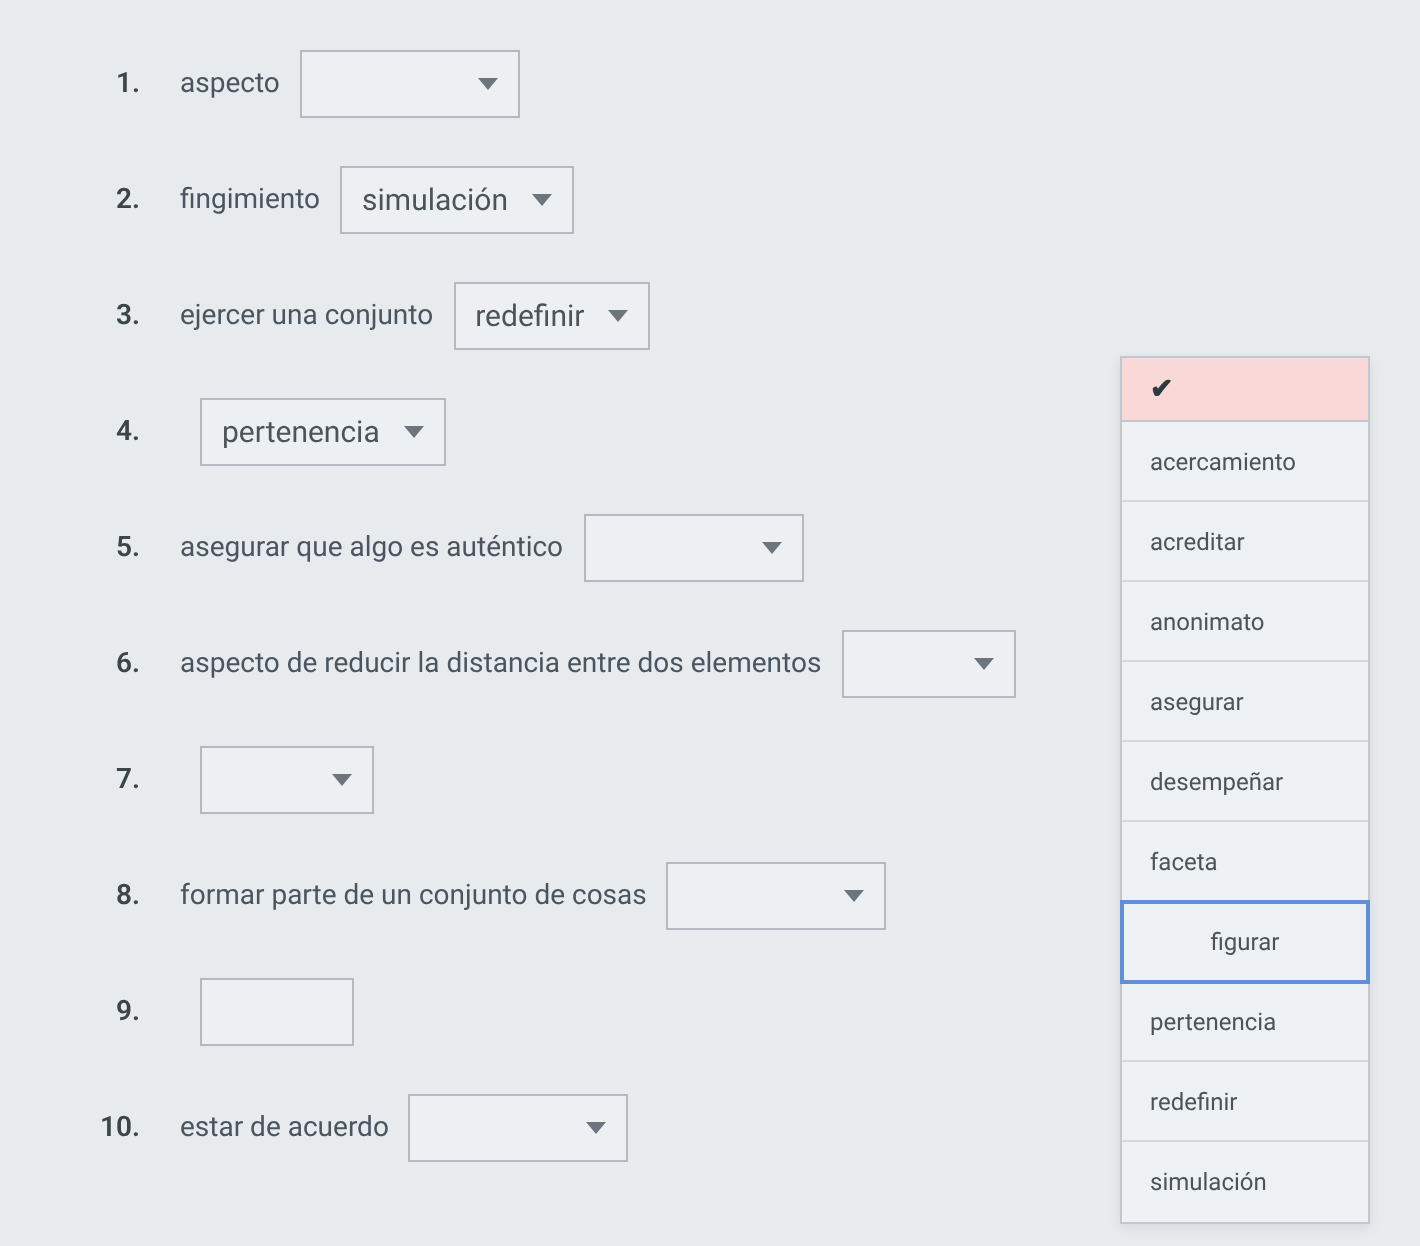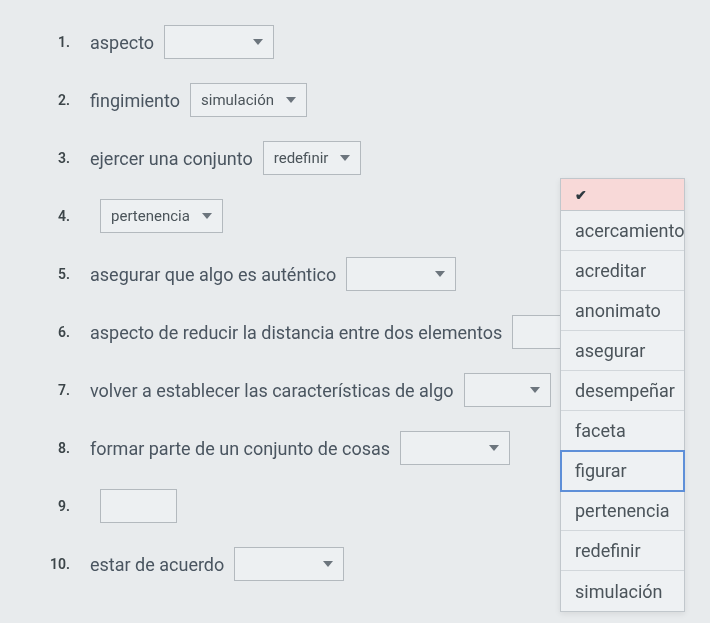--- a/index.html
+++ b/index.html
@@ -26,21 +26,21 @@
     .num {
       width: 50px;
       font-weight: 600;
       color: #3c4549;
       font-size: 14px;
       text-align: right;
       padding-right: 20px;
     }
     .label {
       color: #4a5560;
-      font-size: 18px;
+      font-size: 14px;
       white-space: nowrap;
     }
     .dd {
       display: inline-flex;
       align-items: center;
       justify-content: space-between;
       background: #edf0f2;
       border: 1px solid #b3b9be;
       height: 34px;
       padding: 0 10px;
@@ -78,27 +78,28 @@
       border-bottom: 1px solid #c1c7cc;
     }
     .opt {
       height: 40px;
       display: flex;
       align-items: center;
       padding: 0 14px;
       color: #4b545a;
       border-bottom: 1px solid #d2d7db;
       cursor: pointer;
-      font-size: 18px;
+      font-size: 12px;
     }
     .opt:last-child { border-bottom: none; }
     .opt.hl {
       outline: 2px solid #5e8fd8;
       outline-offset: -1px;
       position: relative;
+      justify-content: center;
     }
     .check {
       font-weight: bold;
       color: #2e3a40;
     }
   </style>
 </head>
 <body>
 
 <div class="page">
@@ -151,21 +152,20 @@
     <span class="num">6.</span>
     <span class="label">aspecto de reducir la distancia entre dos elementos</span>
     <div class="dd empty" style="min-width:40px;">
       <span class="dd-text"></span>
       <span class="caret" style="margin-left:0;"></span>
     </div>
   </div>
 
   <div class="row">
     <span class="num">7.</span>
-    <span class="label">volver a establecer las características de algo</span>
     <div class="dd empty" style="min-width:40px;">
       <span class="dd-text"></span>
       <span class="caret" style="margin-left:0;"></span>
     </div>
   </div>
 
   <div class="row">
     <span class="num">8.</span>
     <span class="label">formar parte de un conjunto de cosas</span>
     <div class="dd wide empty">

